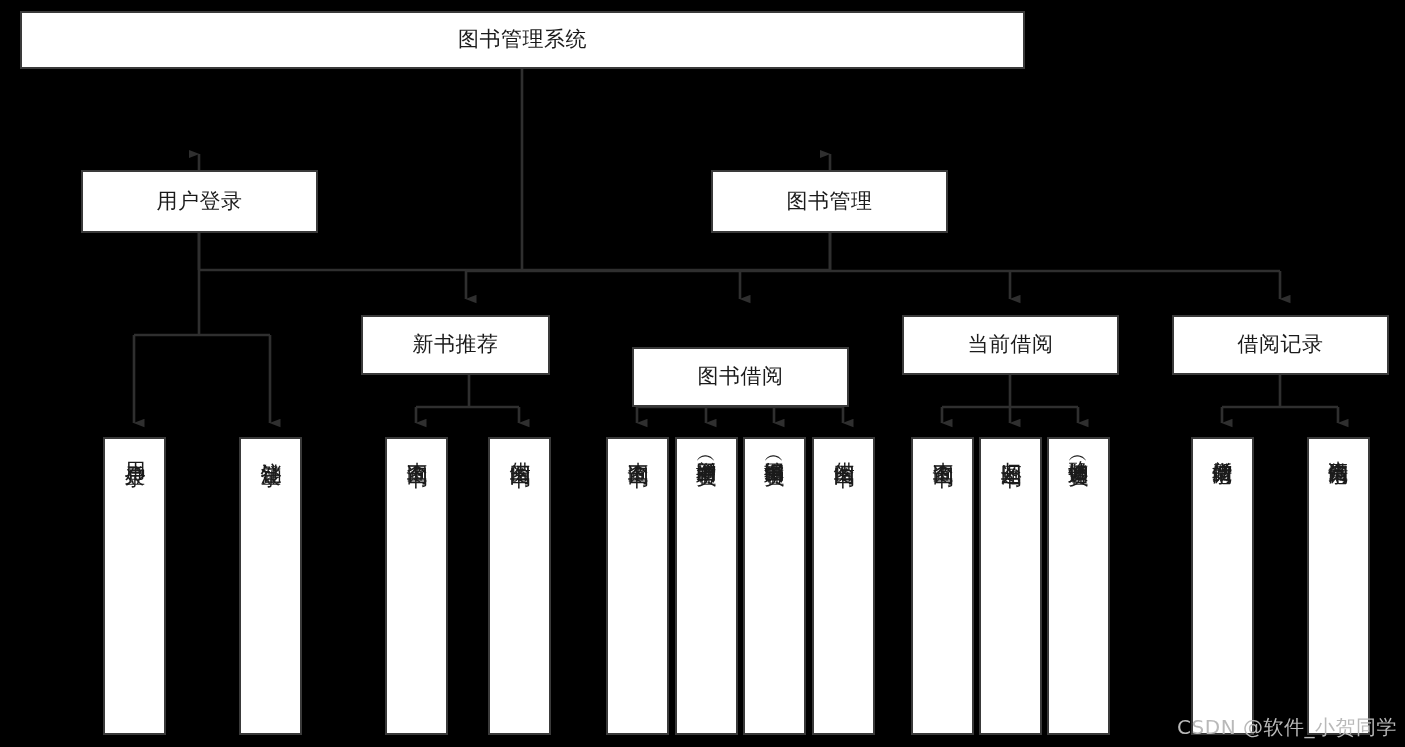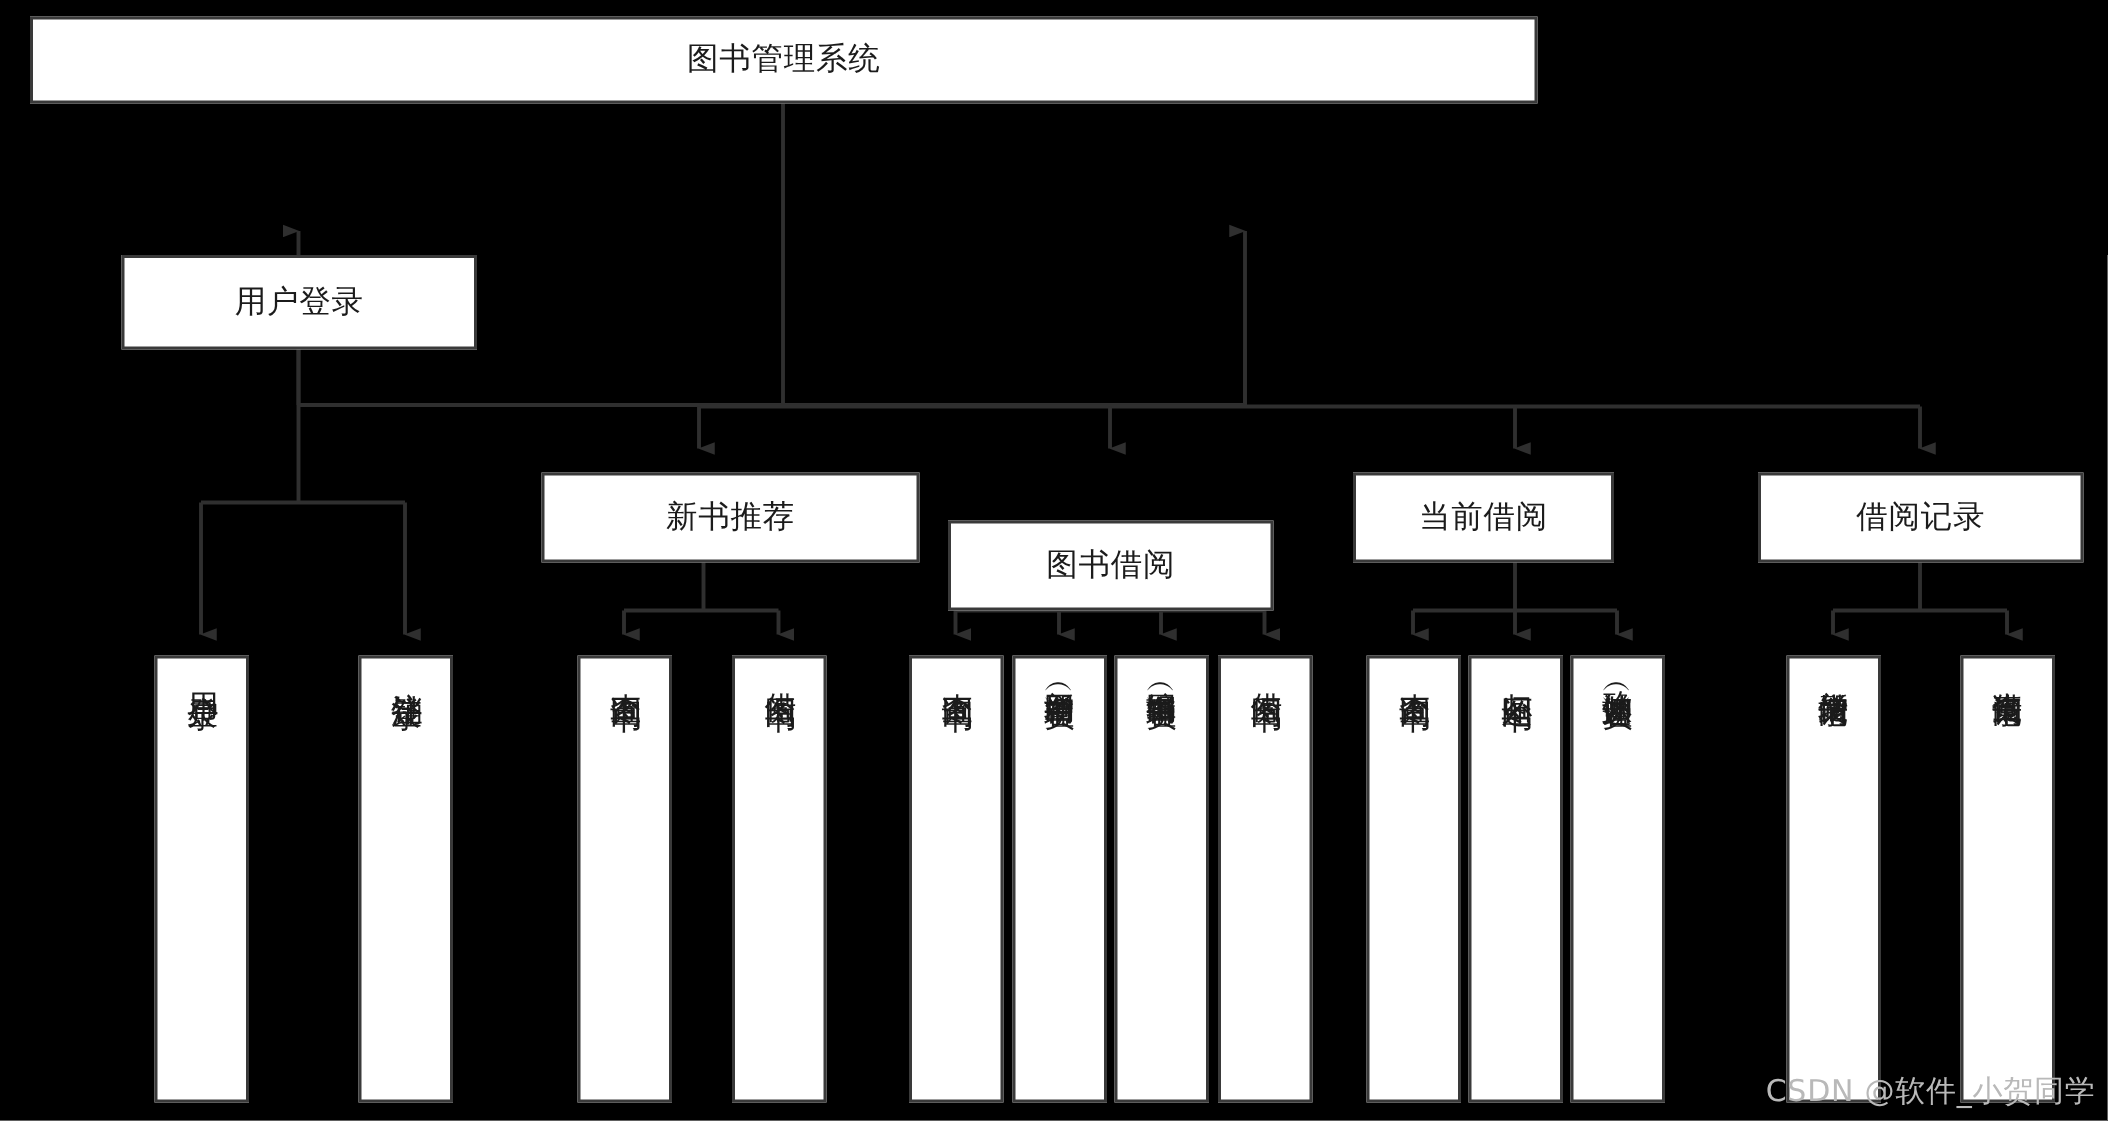--- a/index.html
+++ b/index.html
@@ -130,30 +130,33 @@
   </svg>
 
   <div class="node horizontal" style="left:20px; top:11px; width:1005px; height:58px;">
     <span class="label">图书管理系统</span>
   </div>
 
   <div class="node horizontal" style="left:81px; top:170px; width:237px; height:63px;">
     <span class="label">用户登录</span>
   </div>
 
-
-  <div class="node horizontal" style="left:361px; top:315px; width:252px; height:60px;">
+  <div class="node horizontal" style="left:711px; top:170px; width:237px; height:63px;">
+    <span class="label">图书管理</span>
+  </div>
+
+  <div class="node horizontal" style="left:361px; top:315px; width:189px; height:60px;">
     <span class="label">新书推荐</span>
   </div>
 
   <div class="node horizontal" style="left:632px; top:315px; width:217px; height:60px;margin-top:32px;">
     <span class="label">图书借阅</span>
   </div>
 
-  <div class="node horizontal" style="left:902px; top:315px; width:174px; height:60px;">
+  <div class="node horizontal" style="left:902px; top:315px; width:217px; height:60px;">
     <span class="label">当前借阅</span>
   </div>
 
   <div class="node horizontal" style="left:1172px; top:315px; width:217px; height:60px;">
     <span class="label">借阅记录</span>
   </div>
 
   <div class="node vertical" style="left:103px; top:437px; width:63px; height:298px;">
     <span class="label">用户登录</span>
   </div>

